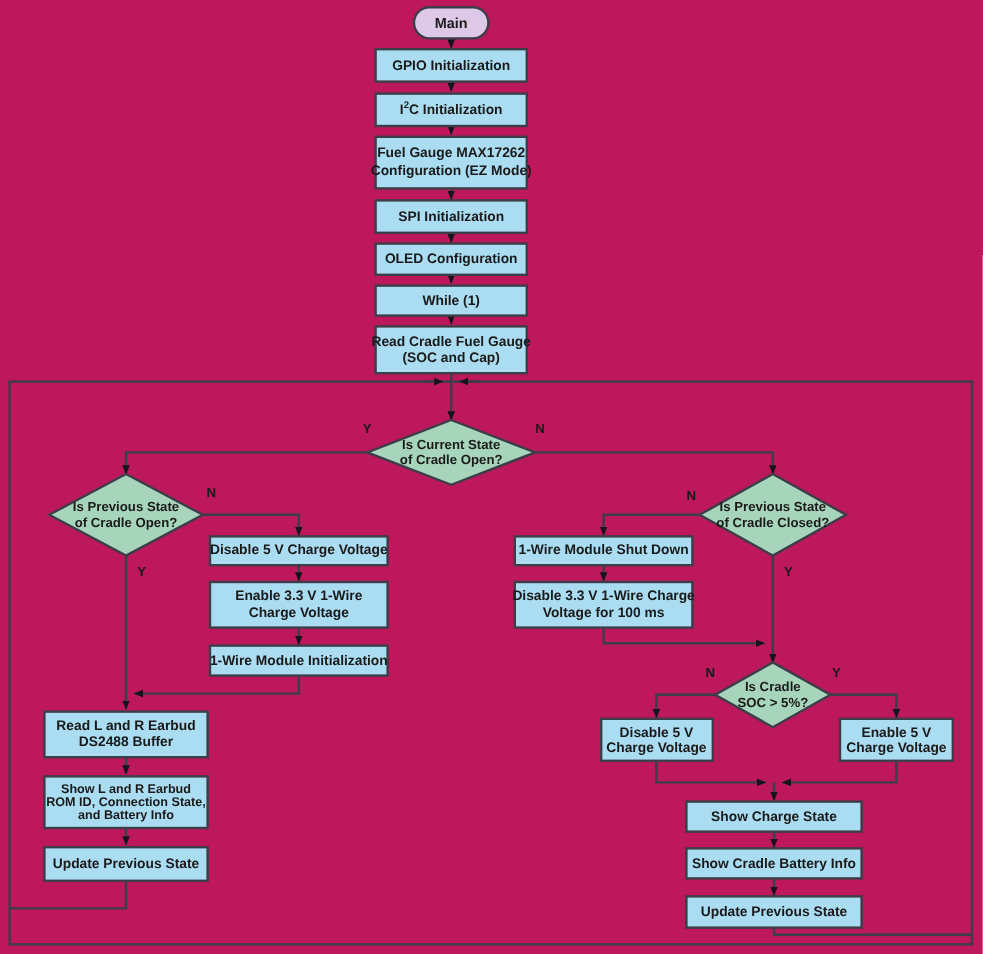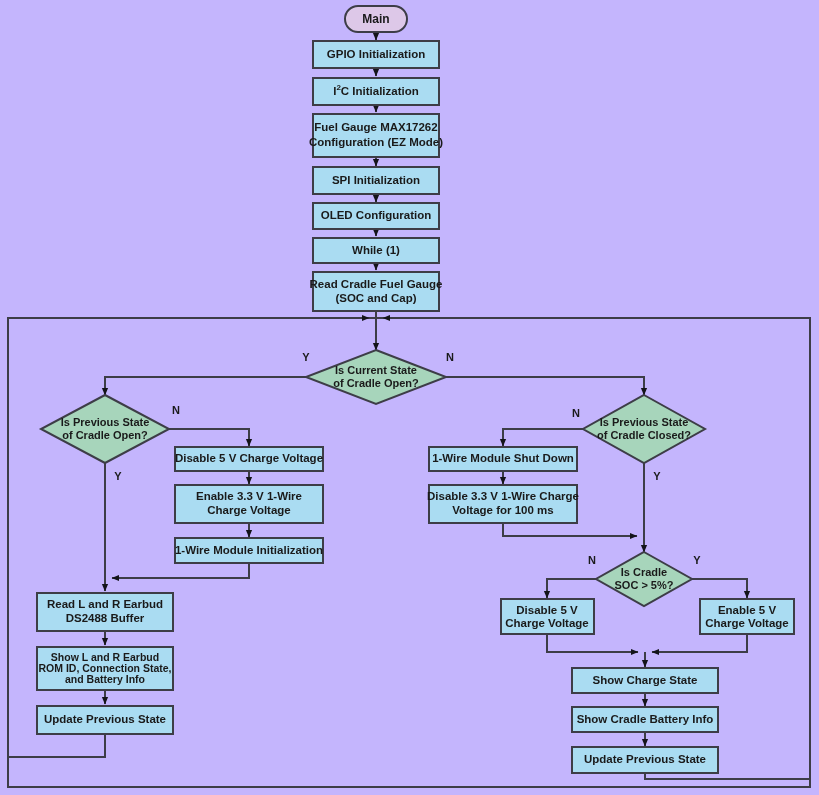--- a/index.html
+++ b/index.html
@@ -4,21 +4,21 @@
 <style>
   html, body {
     margin: 0;
     padding: 0;
     background: #ffffff;
   }
   #canvas {
     position: relative;
     width: 819px;
     height: 795px;
-    background: #c4b5fd;
+    background: #be185d;
     font-family: "Liberation Sans", sans-serif;
     overflow: hidden;
   }
   svg.layer {
     position: absolute;
     left: 0;
     top: 0;
     width: 819px;
     height: 795px;
   }

